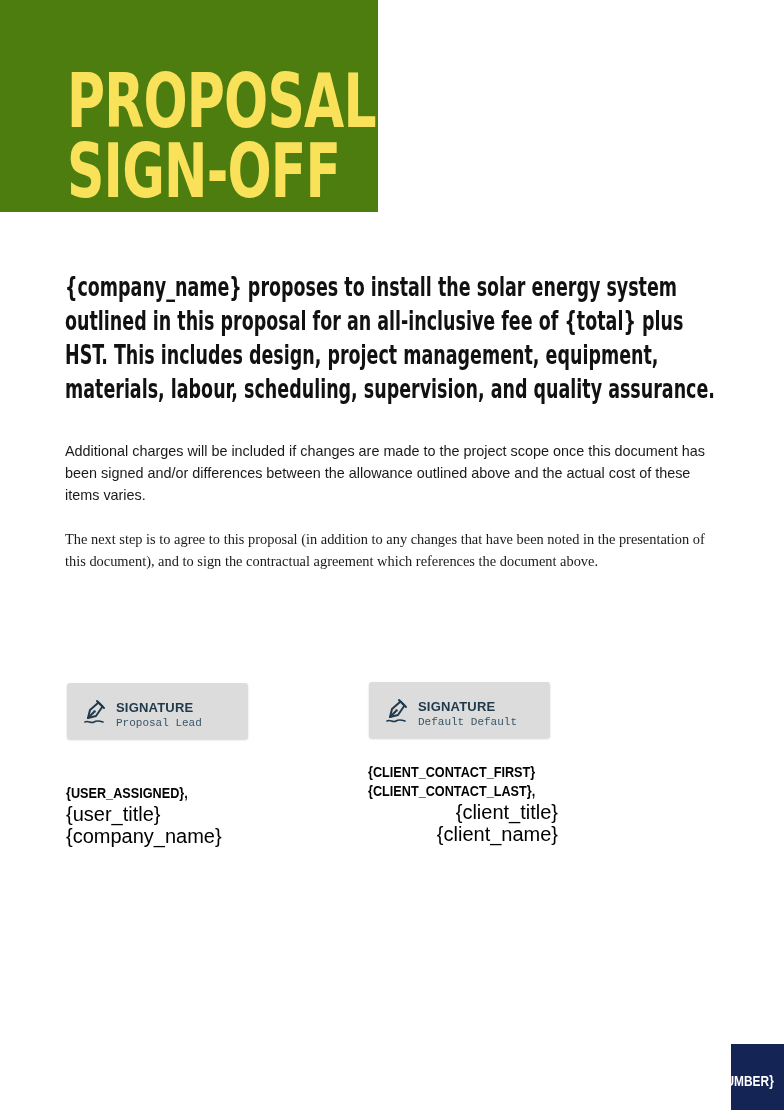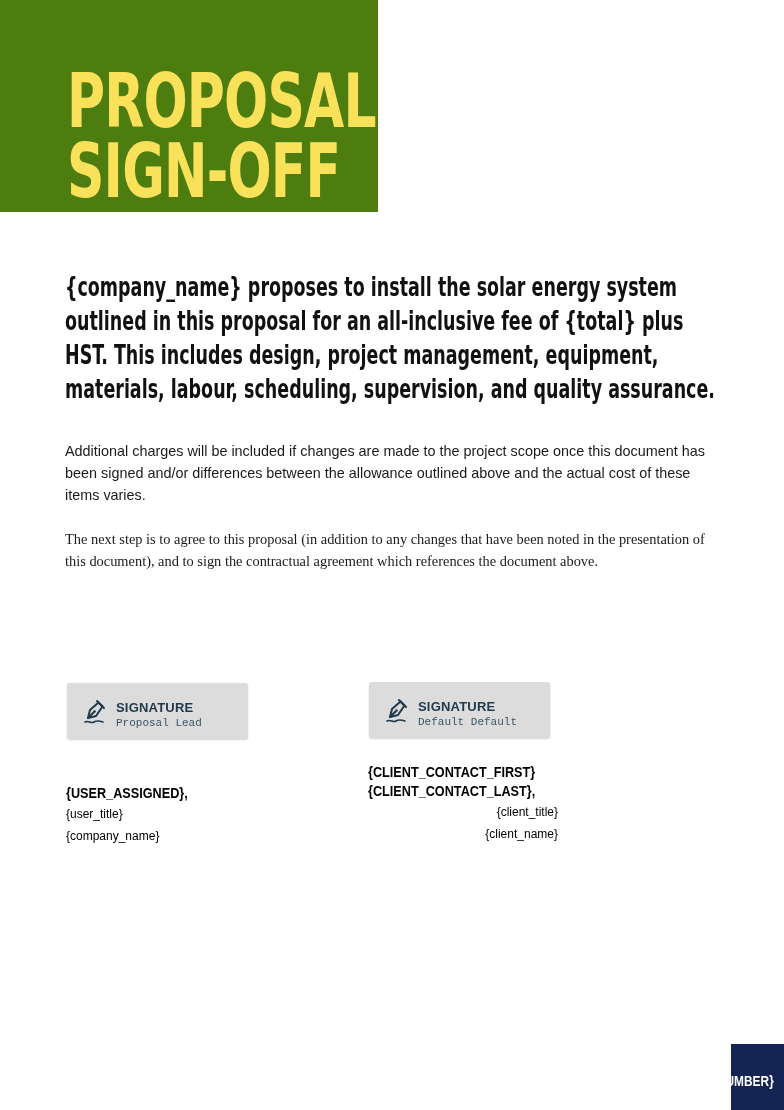--- a/index.html
+++ b/index.html
@@ -60,21 +60,21 @@
     .signer {
       position: absolute; font-family: "Liberation Sans", sans-serif; color: #000;
     }
     .signer.s1 { left: 66px; top: 765px; margin-top: 19px; }
     .signer.s2 { left: 368px; top: 763px; text-align: right; }
     .signer .name {
       font-weight: bold; font-size: 14.4px; line-height: 19px;
       transform: scaleX(0.88); transform-origin: left top; white-space: nowrap;
     }
     .signer .detail {
-      font-size: 12px; line-height: 22px; white-space: nowrap;
+      font-size: 20px; line-height: 22px; white-space: nowrap;
     }
 
     .footer-block {
       position: absolute; left: 731px; top: 1044px; width: 53px; height: 66px;
       background: #142454; overflow: hidden;
     }
     .footer-text {
       position: absolute; right: 10px; top: 29px;
       font-family: "Liberation Sans", sans-serif; font-weight: bold;
       font-size: 14px; color: #ffffff; white-space: nowrap;

